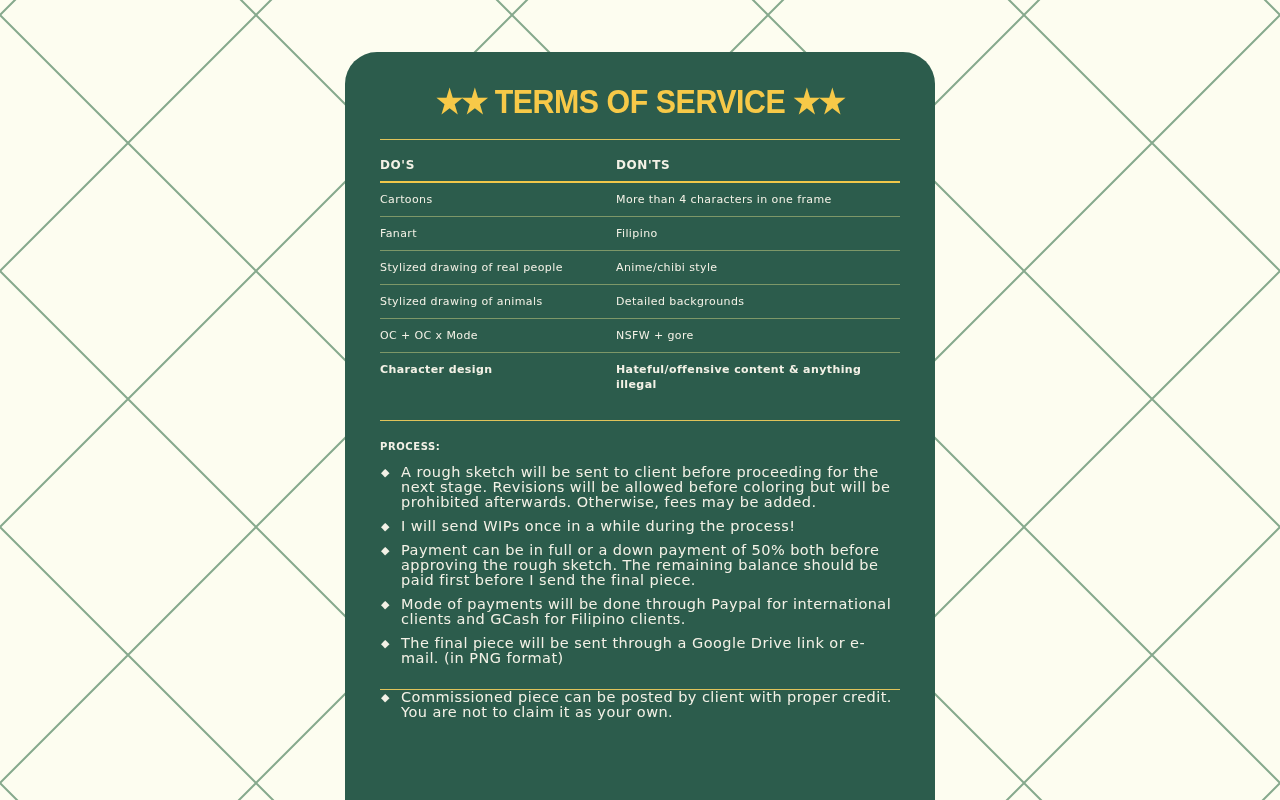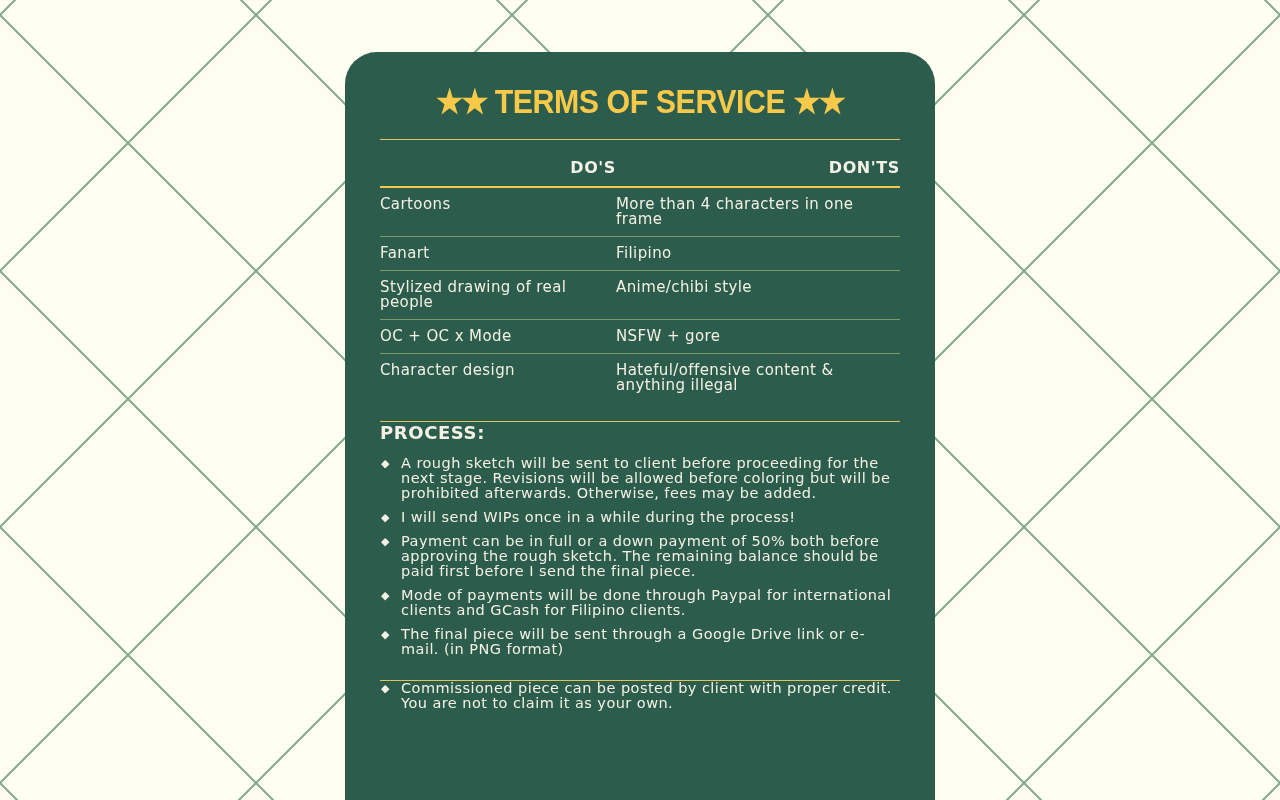--- a/index.html
+++ b/index.html
@@ -21,34 +21,34 @@
     margin:0; padding-top:30px; height:40px; line-height:40px;
     text-align:center; color:#f7c948;
     font-family: "Liberation Sans", sans-serif; font-weight:900;
     font-size:33px; letter-spacing:-0.5px;
     transform:scaleX(0.92);
   }
   .title .stars { letter-spacing:-2px; }
   .rule-top { margin-top:17px; height:1px; background:#e0c35a; }
   table { width:100%; border-collapse:collapse; margin-top:18px; }
   th {
-    text-align:right; font-size:16px; font-weight:bold; letter-spacing:0.6px;
+    text-align:left; font-size:12px; font-weight:bold; letter-spacing:0.6px;
     padding:0 0 9px 0; border-bottom:2px solid #f1c84a; color:#f3f1e6;
   }
   th.c1, td.c1 { width:226px; }
   td {
-    font-size:15px; letter-spacing:0.4px; line-height:15px;
+    font-size:11px; letter-spacing:0.4px; line-height:15px;
     padding:9px 10px 9px 0; vertical-align:top;
     border-bottom:1px solid #7d9768;
   }
-  tr.last td { border-bottom:none; padding-bottom:28px; }
+  tr.last td { border-bottom:none; padding-bottom:28px;font-weight:bold; }
   .sec-rule { height:1px; background:#e0c35a; }
   .sec-title {
-    font-size:18px; font-weight:bold; letter-spacing:0.6px;
-    margin-bottom:13px;
+    font-size:10px; font-weight:bold; letter-spacing:0.6px;
+    margin-top:20px; margin-bottom:13px;
   }
   ul { list-style:none; margin:0; padding:0; }
   li {
     position:relative; padding-left:21px; font-size:14.5px;
     line-height:15px; letter-spacing:0.45px; margin-bottom:9px;
   }
   li .bullet {
     position:absolute; left:1px; top:0; font-size:11px; color:#f3f1e6;
   }
   .process-block { padding-bottom:14px; }
@@ -87,20 +87,24 @@
       </tr>
       <tr>
         <td class="c1">Fanart</td>
         <td>Filipino</td>
       </tr>
       <tr>
         <td class="c1">Stylized drawing of real people</td>
         <td>Anime/chibi style</td>
       </tr>
       <tr>
+        <td class="c1">Stylized drawing of animals</td>
+        <td>Detailed backgrounds</td>
+      </tr>
+      <tr>
         <td class="c1">OC + OC x Mode</td>
         <td>NSFW + gore</td>
       </tr>
       <tr class="last">
         <td class="c1">Character design</td>
         <td>Hateful/offensive content &amp; anything illegal</td>
       </tr>
     </tbody>
   </table>
 

